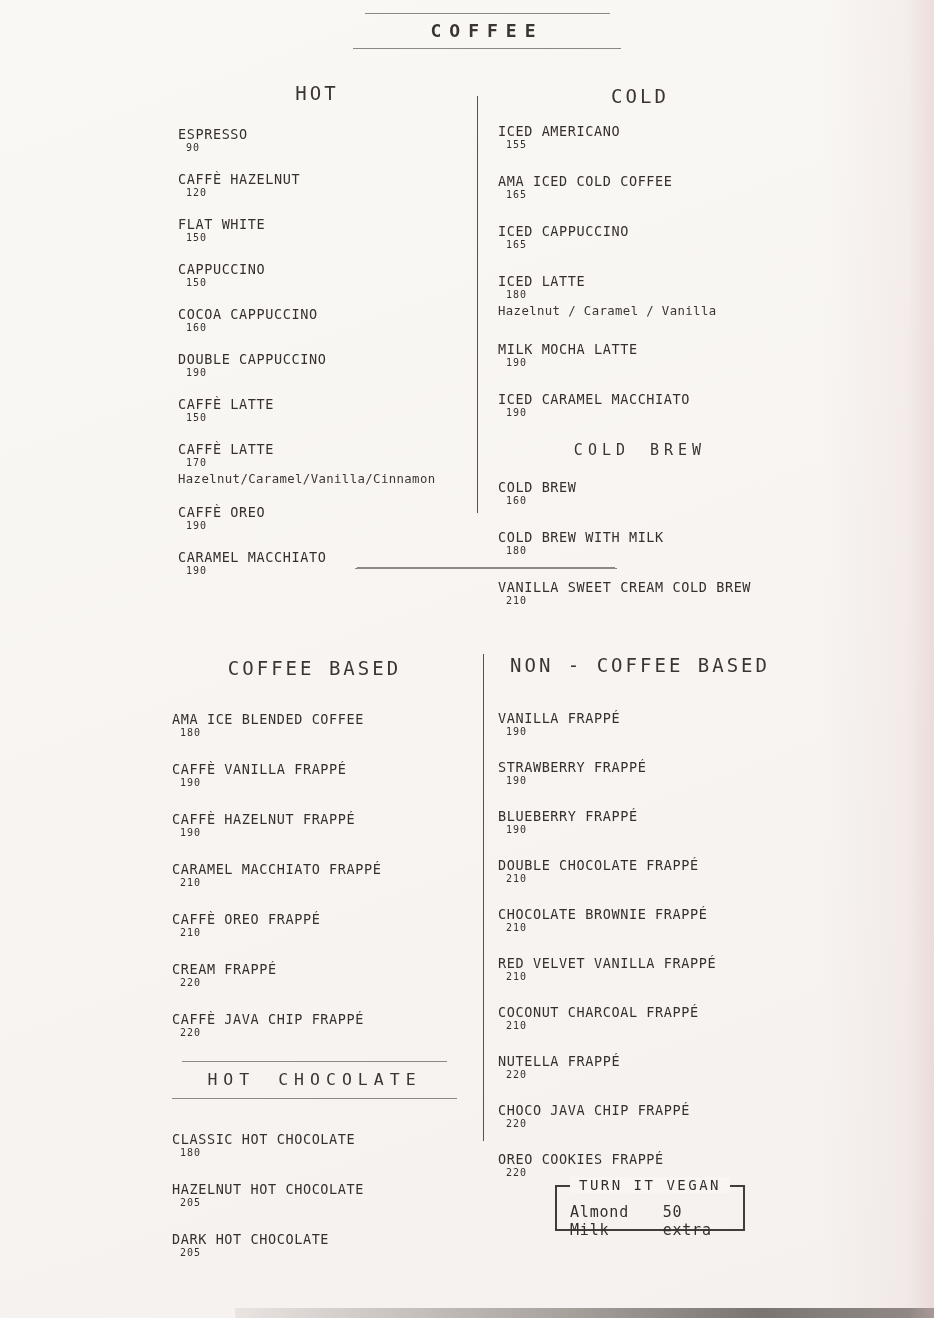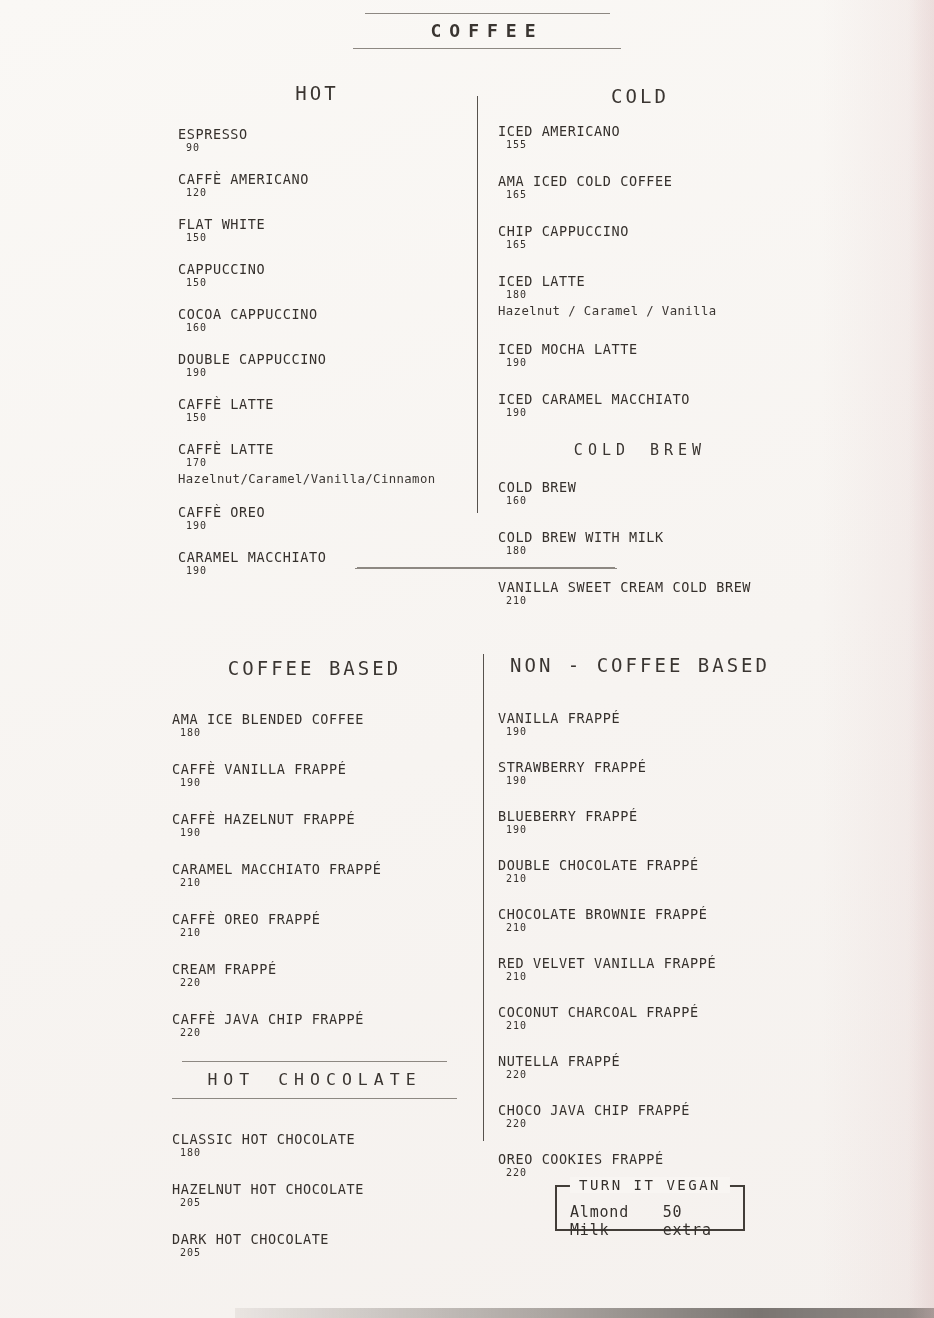--- a/index.html
+++ b/index.html
@@ -113,21 +113,21 @@
     <h2 class="col-heading">HOT</h2>
     <div class="rows">
         <div class="menu-row">
           <div class="row-line">
             <span class="item-name">ESPRESSO</span>
             <span class="item-price">90</span>
           </div>
         </div>
         <div class="menu-row">
           <div class="row-line">
-            <span class="item-name">CAFFÈ AMERICANO</span>
+            <span class="item-name">CAFFÈ HAZELNUT</span>
             <span class="item-price">120</span>
           </div>
         </div>
         <div class="menu-row">
           <div class="row-line">
             <span class="item-name">FLAT WHITE</span>
             <span class="item-price">150</span>
           </div>
         </div>
         <div class="menu-row">
@@ -188,34 +188,34 @@
           </div>
         </div>
         <div class="menu-row">
           <div class="row-line">
             <span class="item-name">AMA ICED COLD COFFEE</span>
             <span class="item-price">165</span>
           </div>
         </div>
         <div class="menu-row">
           <div class="row-line">
-            <span class="item-name">CHIP CAPPUCCINO</span>
+            <span class="item-name">ICED CAPPUCCINO</span>
             <span class="item-price">165</span>
           </div>
         </div>
         <div class="menu-row">
           <div class="row-line">
             <span class="item-name">ICED LATTE</span>
             <span class="item-price">180</span>
           </div>
           <div class="item-note">Hazelnut / Caramel / Vanilla</div>
         </div>
         <div class="menu-row">
           <div class="row-line">
-            <span class="item-name">ICED MOCHA LATTE</span>
+            <span class="item-name">MILK MOCHA LATTE</span>
             <span class="item-price">190</span>
           </div>
         </div>
         <div class="menu-row">
           <div class="row-line">
             <span class="item-name">ICED CARAMEL MACCHIATO</span>
             <span class="item-price">190</span>
           </div>
         </div>
       </div>

